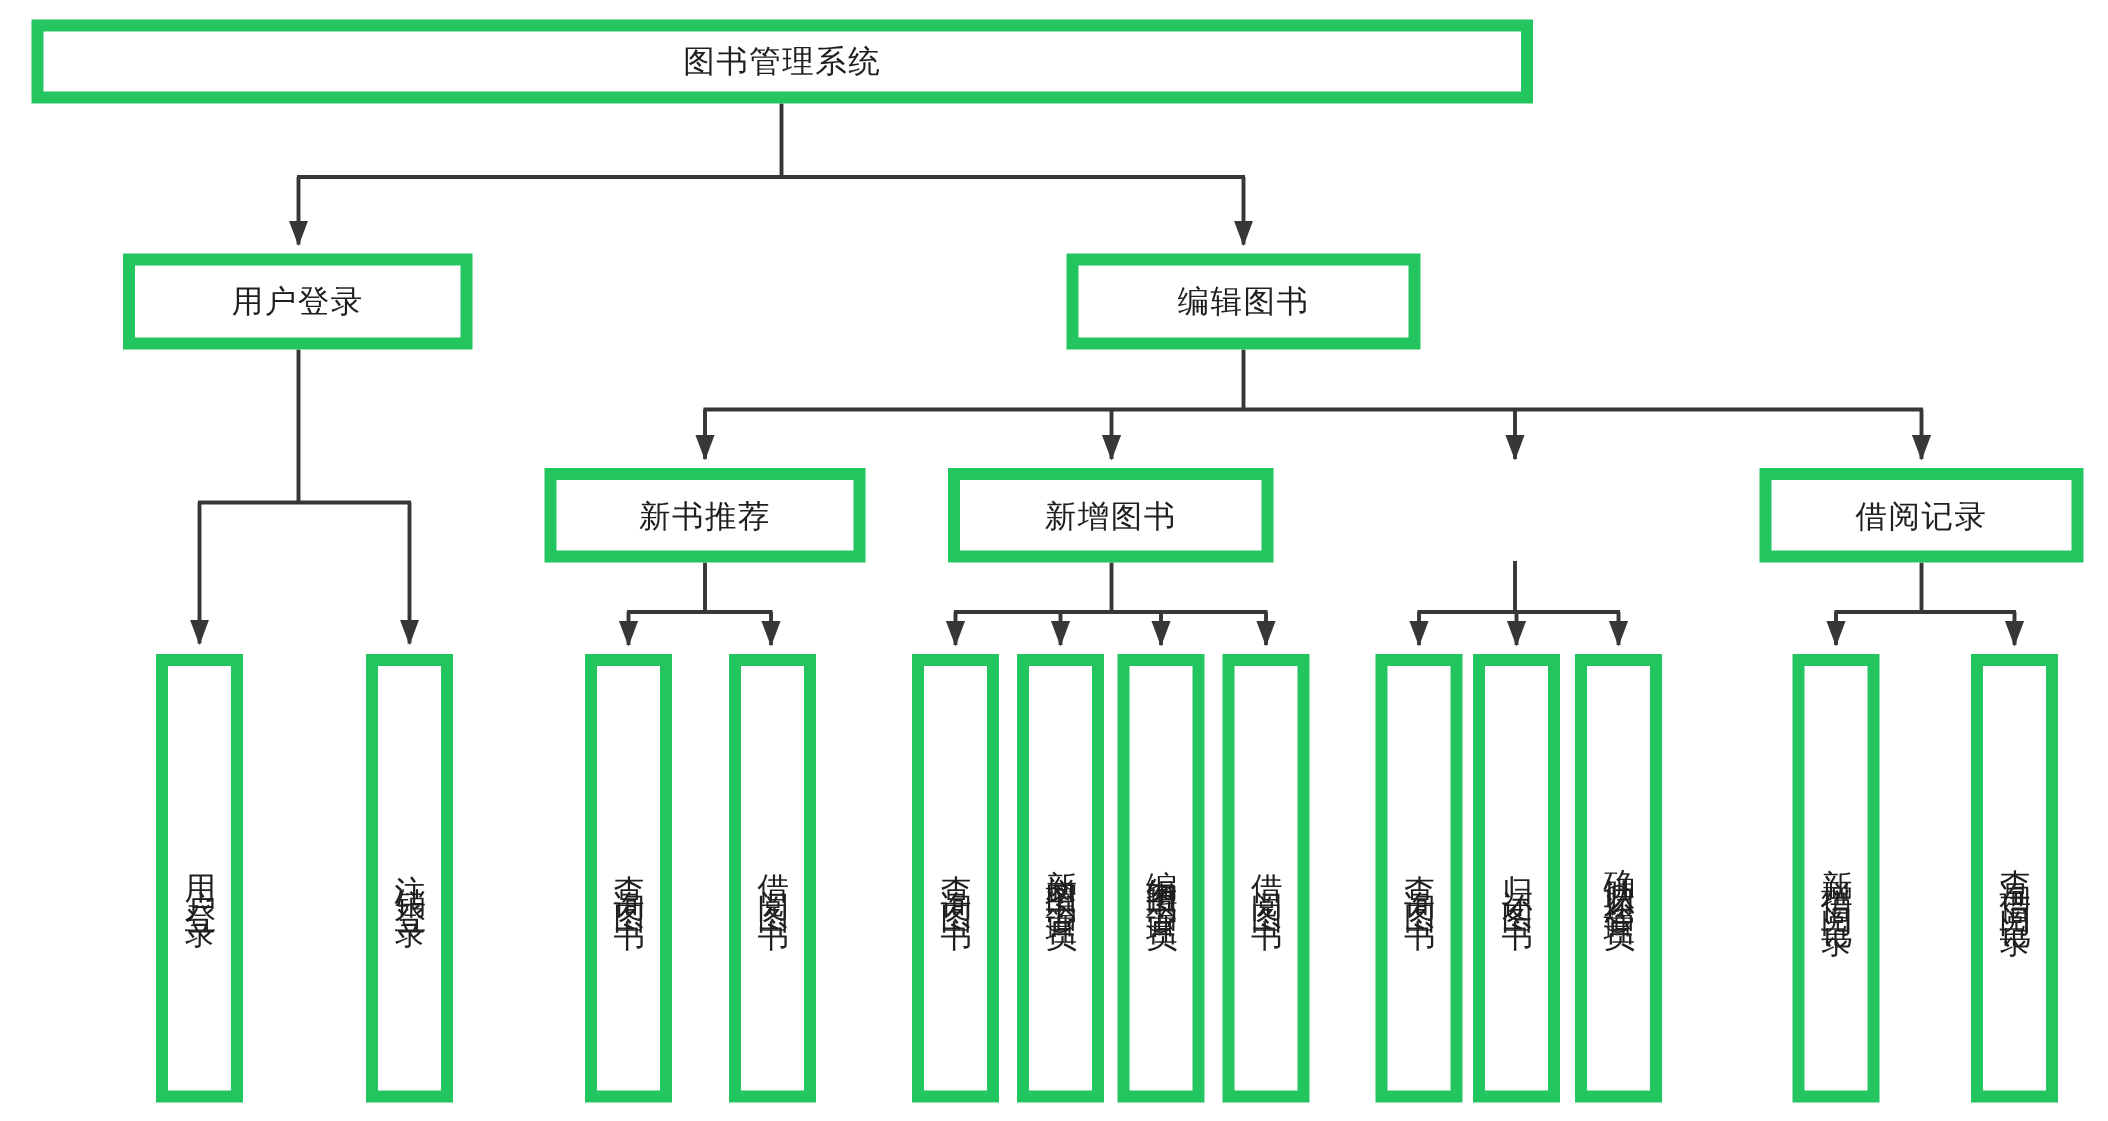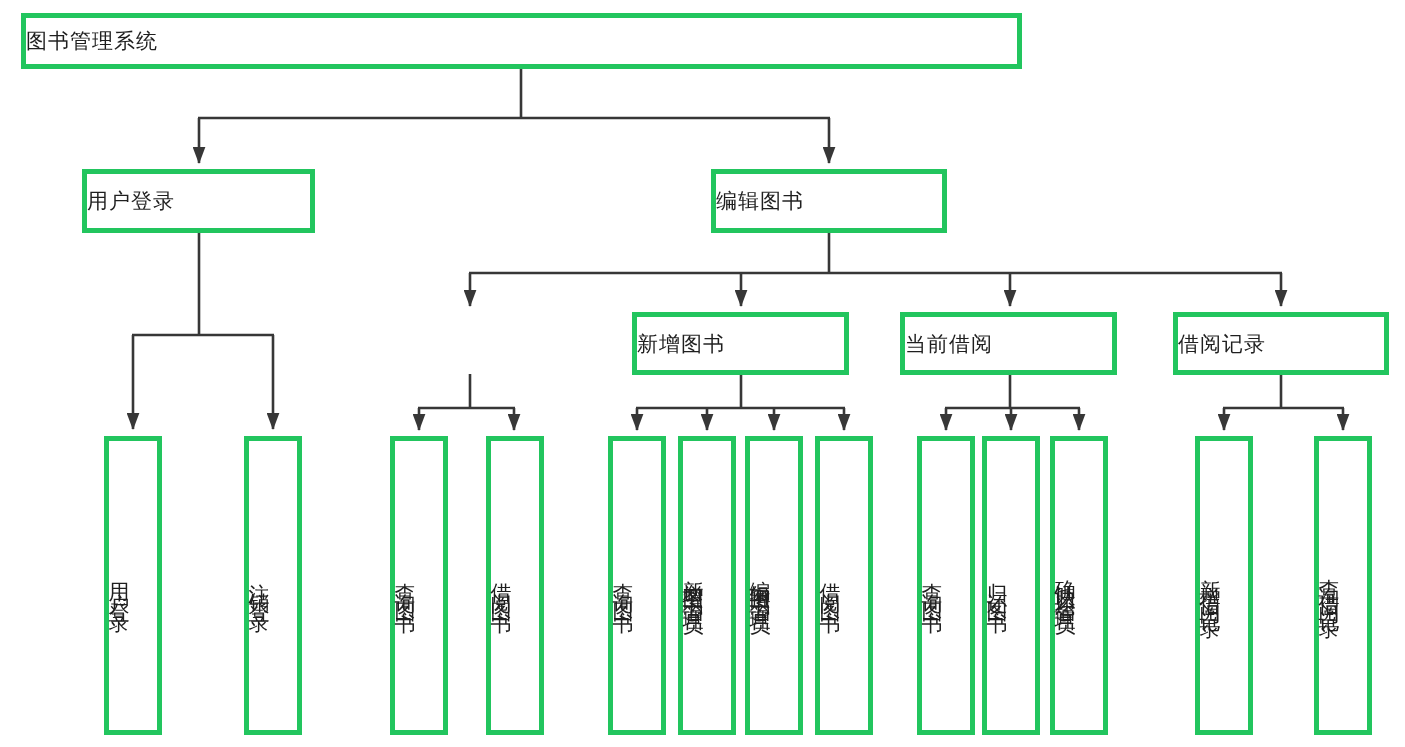--- a/index.html
+++ b/index.html
@@ -18,24 +18,25 @@
   }
   #connectors {
     position: absolute;
     left: 0; top: 0;
     width: 1405px; height: 747px;
     z-index: 0;
   }
   .node {
     position: absolute;
     box-sizing: border-box;
-    border: 5px solid #22c55e;
+    border: 8px solid #22c55e;
     background: #ffffff;
     display: flex;
     align-items: center;
+    justify-content: center;
     z-index: 1;
     font-size: 21px;
     letter-spacing: 1px;
     color: #1f1f1f;
     white-space: nowrap;
   }
   .leaf {
     top: 436px;
     width: 58px;
     height: 299px;
@@ -140,26 +141,26 @@
     <span>图书管理系统</span>
   </div>
 
   <div class="node" id="box-user-login">
     <span>用户登录</span>
   </div>
   <div class="node" id="box-book-mgmt">
     <span>编辑图书</span>
   </div>
 
+  <div class="node" id="box-l3-0">
+    <span>新书推荐</span>
+  </div>
   <div class="node" id="box-l3-1">
     <span>新增图书</span>
   </div>
-  <div class="node" id="box-l3-2">
-    <span>当前借阅</span>
-  </div>
   <div class="node" id="box-l3-3">
     <span>借阅记录</span>
   </div>
 
   <div class="node leaf" id="leaf-a0">
     <span class="vtext" style="letter-spacing: 10px;">用户登录</span>
   </div>
   <div class="node leaf" id="leaf-a1">
     <span class="vtext" style="letter-spacing: 10px;">注销登录</span>
   </div>

